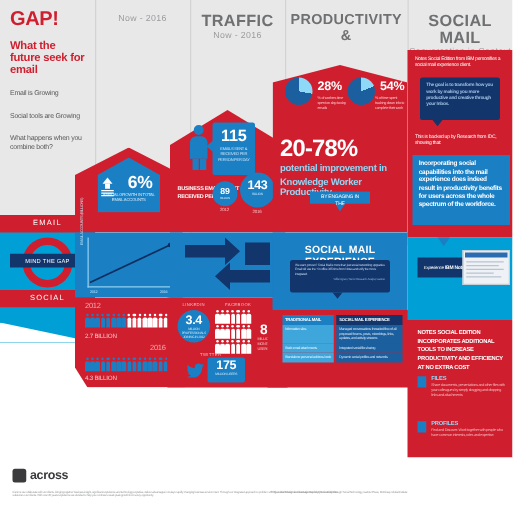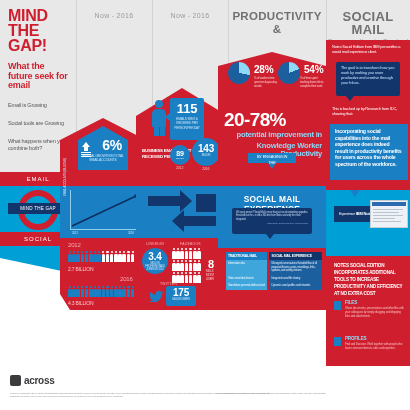--- a/index.html
+++ b/index.html
@@ -109,21 +109,21 @@
   
   .prod-red{left:218px;top:52px;width:108px;height:134px;background:#cf1f2e;
      clip-path:polygon(0 14px, 54px 0, 108px 14px, 108px 134px, 0 134px);}
   .pie{position:absolute;width:22px;height:22px;border-radius:50%;}
   .pie28{left:228px;top:62px;background:conic-gradient(#8ed8f8 0 28%, #1b5f9e 28% 100%);}
   .pie19{left:278px;top:62px;background:conic-gradient(#8ed8f8 0 19%, #1b5f9e 19% 100%);}
   .pnum{position:absolute;color:#fff;font-size:10px;font-weight:bold;}
   .pcap{position:absolute;color:#f7c3c7;font-size:3px;line-height:3.8px;width:26px;}
   .prod-big{left:224px;top:110px;width:98px;}
   .prod-big .n{color:#fff;font-size:19px;font-weight:bold;letter-spacing:-0.6px;line-height:19px;}
-  .prod-big .s{color:#8ed8f8;font-size:7.6px;font-weight:bold;line-height:8.6px;margin-top:2px;text-align:right;}
+  .prod-big .s{color:#8ed8f8;font-size:7.6px;font-weight:bold;line-height:8.6px;margin-top:2px;}
   .eng{left:248px;top:153px;width:48px;height:16px;background:#1b7fc4;
      clip-path:polygon(0 0,48px 0,48px 10px,28px 10px,24px 16px,20px 10px,0 10px);}
   .eng span{display:block;color:#fff;font-size:4px;text-align:center;line-height:5px;padding-top:1px;}
 
   
   .sme{left:218px;top:186px;width:108px;height:62px;background:#1b7fc4;}
   .sme h3{margin:0;padding:8px 0 0 0;color:#fff;font-size:8.4px;font-weight:bold;text-align:center;letter-spacing:0.2px;}
   .quote{left:232px;top:208px;width:80px;height:26px;background:#12356b;border-radius:2px;}
   .quote p{margin:0;padding:3px 4px 0 4px;color:#bcd2ea;font-size:2.6px;line-height:3.4px;}
   .quote .src{color:#7fa8d4;font-size:2.4px;text-align:right;padding:1px 4px 0 0;}
@@ -180,32 +180,32 @@
   <div class="abs grey-band"></div>
   <div class="col-sep" style="left:76px;"></div>
   <div class="col-sep" style="left:152px;"></div>
   <div class="col-sep" style="left:228px;"></div>
   <div class="col-sep" style="left:326px;"></div>
 
   <div class="colhead" style="left:76px;top:10px;width:76px;">
     <div class="t2 cond">Now - 2016</div>
   </div>
   <div class="colhead" style="left:152px;top:10px;width:76px;">
+    <div class="t1 cond up">TRAFFIC</div>
     <div class="t2 cond">Now - 2016</div>
   </div>
   <div class="colhead two" style="left:228px;top:10px;width:98px;">
     <div class="t1 cond up">PRODUCTIVITY &amp;</div>
   </div>
   <div class="colhead" style="left:326px;top:10px;width:84px;">
     <div class="t1 cond up">SOCIAL MAIL</div>
     <div class="t2 cond">Conversation in Context</div>
   </div>
 
   <div class="abs intro">
-    <h1 class="cond up">MIND THE</h1>
     <h1 class="cond up">GAP!</h1>
     <h2 class="cond">What the future seek for email</h2>
     <p class="cond">Email is Growing</p>
     <p class="cond">Social tools are Growing</p>
     <p class="cond">What happens when you combine both?</p>
   </div>
 
   <div class="abs roundel-wrap"></div>
   <div class="abs band-email">
     <div class="band-txt cond up">EMAIL</div>

